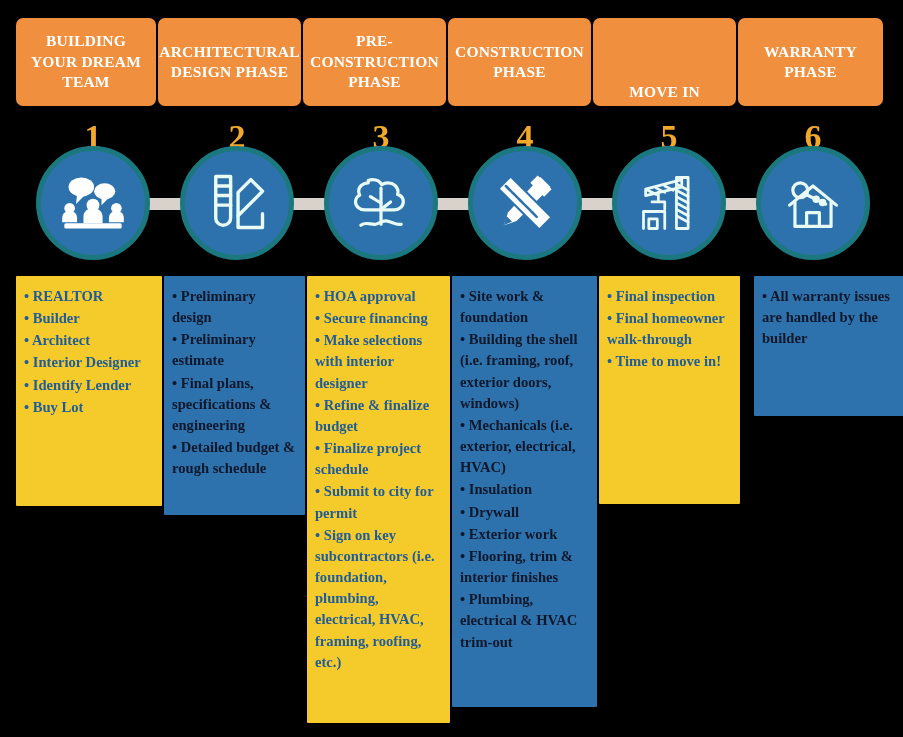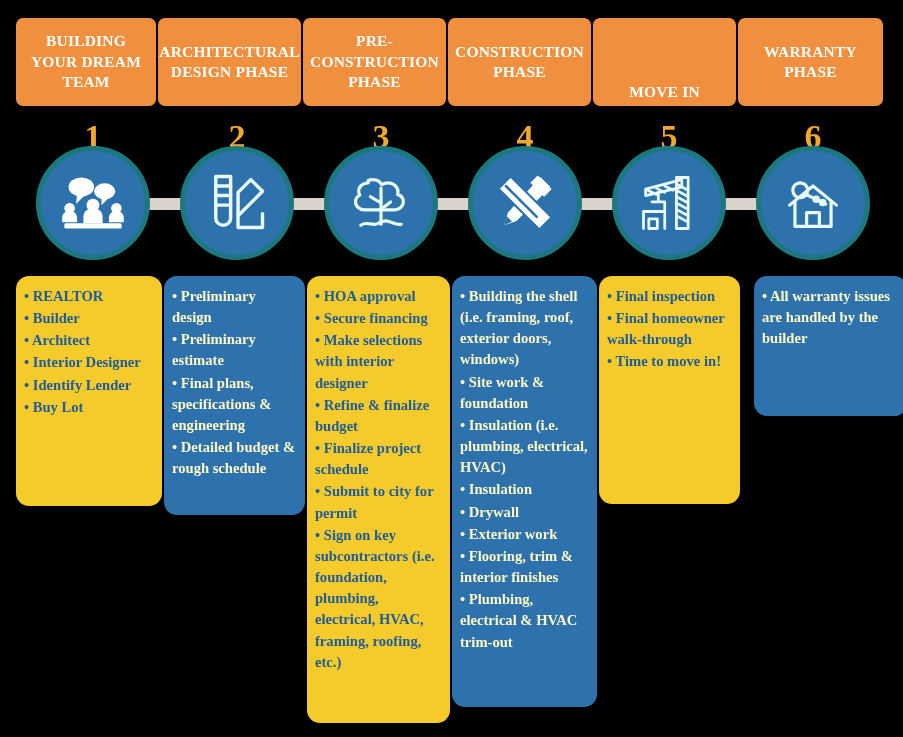--- a/index.html
+++ b/index.html
@@ -94,28 +94,28 @@
 
   
   .cols {
     position: absolute;
     left: 16px; top: 276px;
     width: 879px;
   }
   .col {
     position: absolute;
     top: 0;
-    border-radius: 13px;
+    border-radius: 1px;
     padding: 10px 8px 12px 8px;
     font-size: 14.6px;
     line-height: 1.45;
     font-weight: 600;
   }
   .col.yellow { background: #F5CB2B; color: #1F5C99; }
-  .col.blue   { background: #2E72AD; color: #fef9c3; }
+  .col.blue   { background: #2E72AD; color: #0f172a; }
   .col ul { list-style: none; }
   .col li { margin: 0 0 1px 0; }
   .col li::before { content: "• "; }
 
   .c1 { left: 0px;   width: 146px; height: 230px; }
   .c2 { left: 148px; width: 141px; height: 239px; }
   .c3 { left: 291px; width: 143px; height: 447px; }
   .c4 { left: 436px; width: 145px; height: 431px; }
   .c5 { left: 583px; width: 141px; height: 228px; }
   .c6 { left: 738px; width: 153px; height: 140px; }
@@ -325,23 +325,23 @@
         <li>Make selections with interior designer</li>
         <li>Refine &amp; finalize budget</li>
         <li>Finalize project schedule</li>
         <li>Submit to city for permit</li>
         <li> Sign on key subcontractors (i.e. foundation, plumbing, electrical, HVAC, framing, roofing, etc.)</li>
       </ul>
     </div>
 
     <div class="col blue c4">
       <ul>
+        <li>Site work &amp; foundation</li>
         <li>Building the shell (i.e. framing, roof, exterior doors, windows)</li>
-        <li>Site work &amp; foundation</li>
-        <li> Insulation (i.e. plumbing, electrical, HVAC)</li>
+        <li> Mechanicals (i.e. exterior, electrical, HVAC)</li>
         <li>Insulation</li>
         <li>Drywall</li>
         <li>Exterior work</li>
         <li> Flooring, trim &amp; interior finishes</li>
         <li>Plumbing, electrical &amp; HVAC trim-out</li>
       </ul>
     </div>
 
     <div class="col yellow c5">
       <ul>

